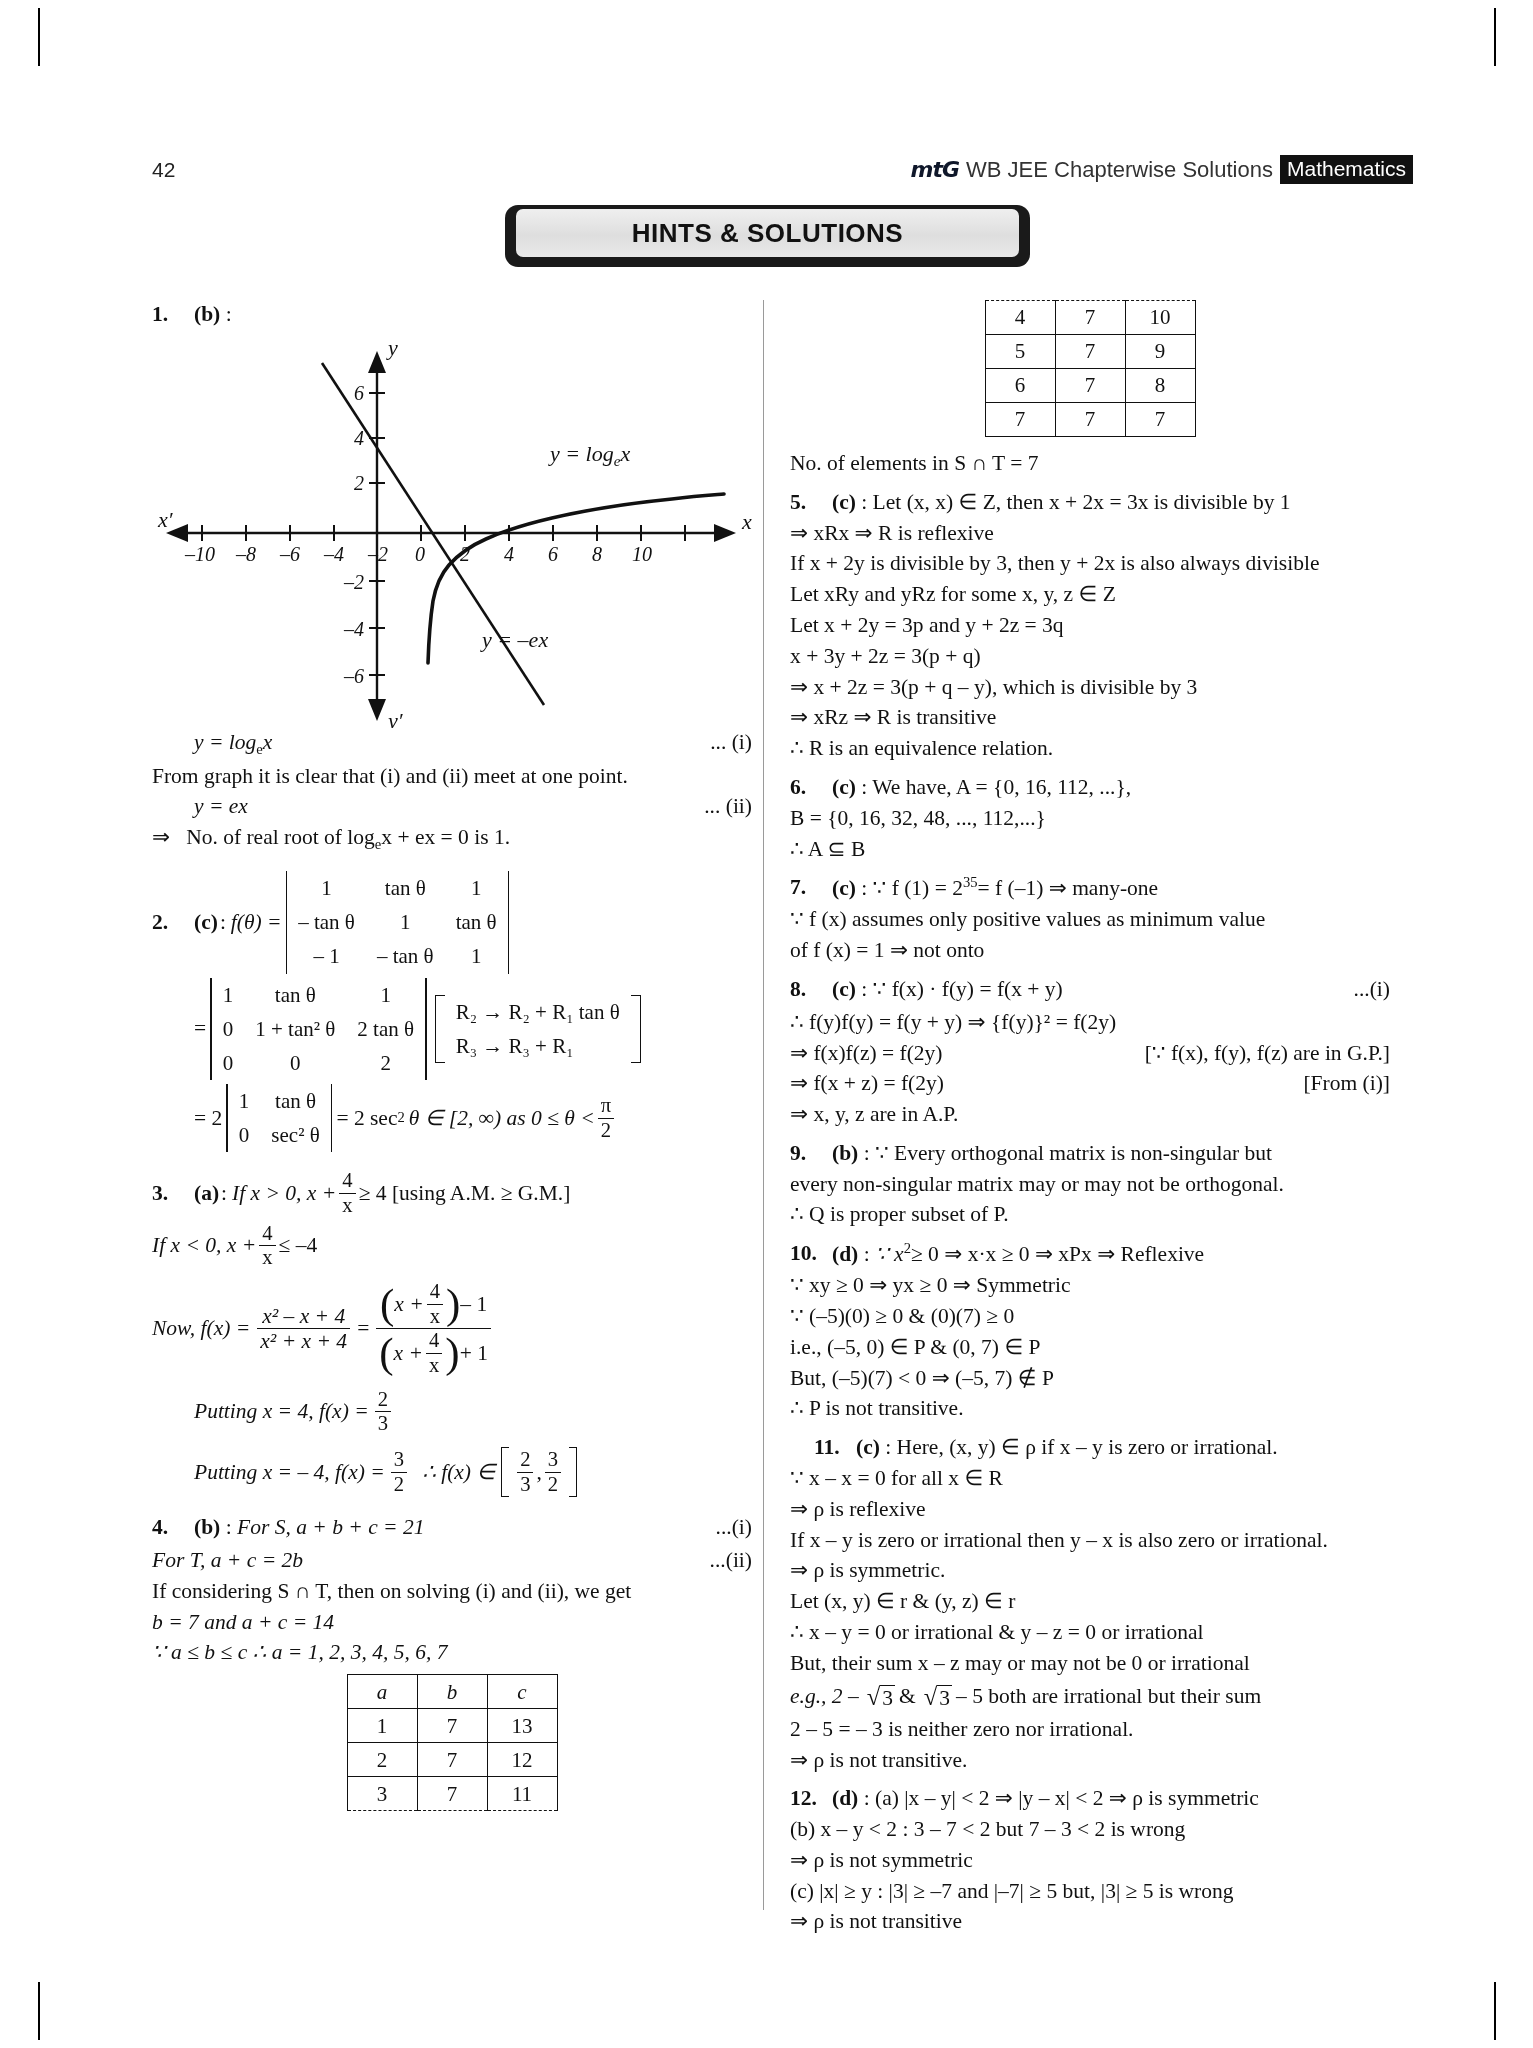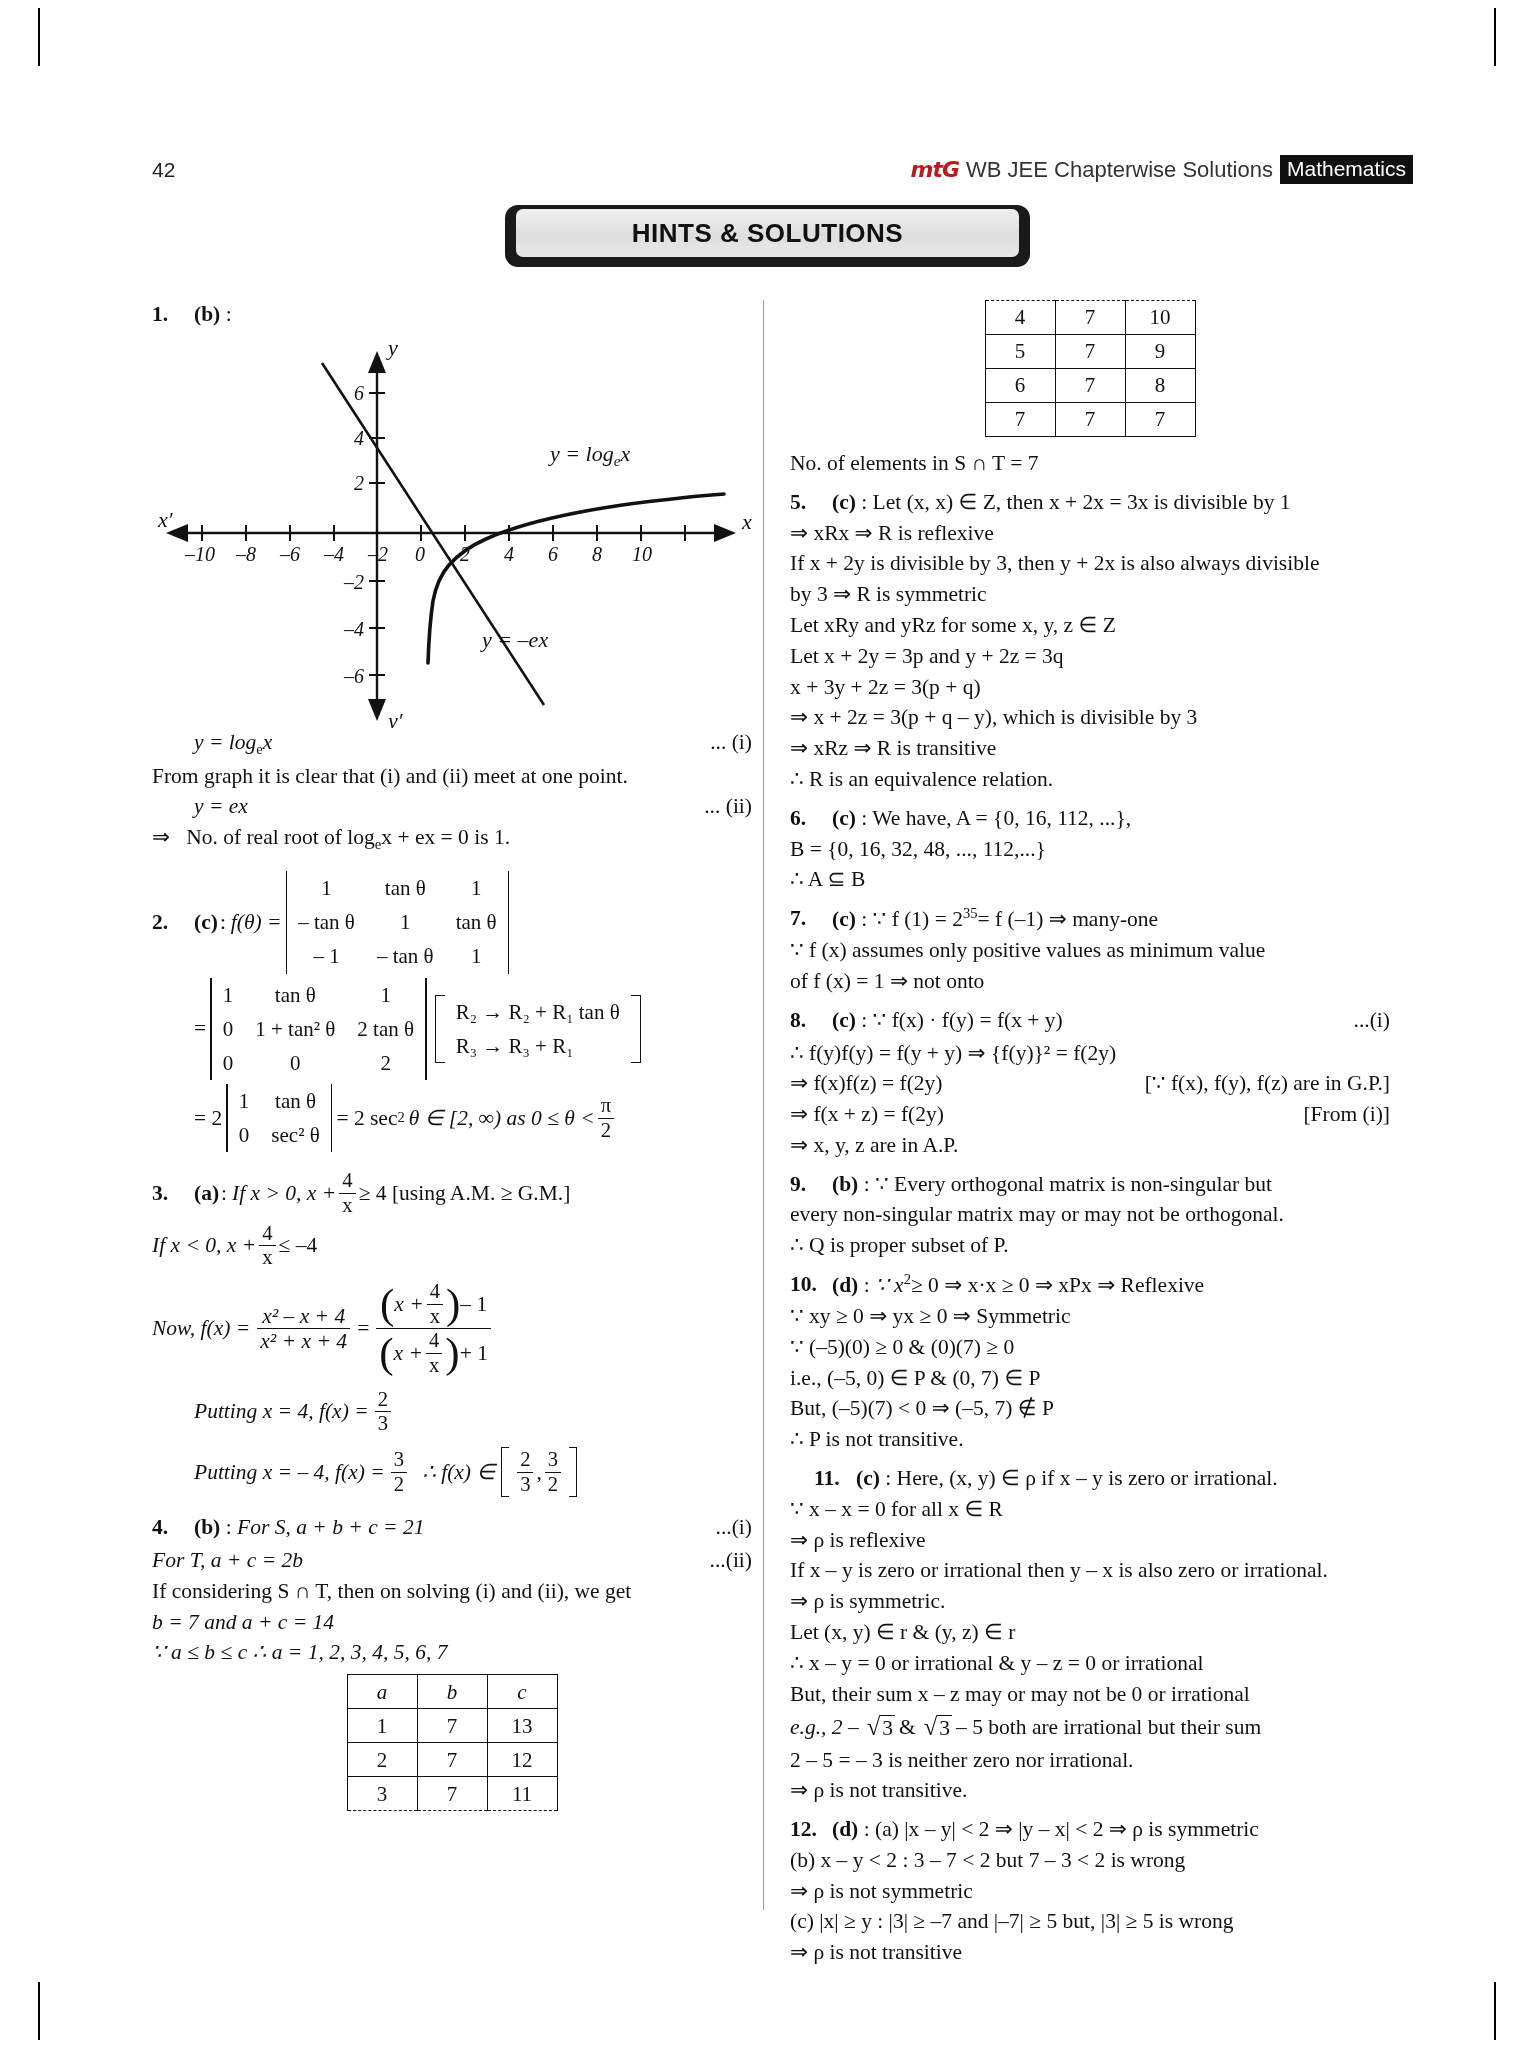--- a/index.html
+++ b/index.html
@@ -22,21 +22,21 @@
     font-size:21px; font-family:"Liberation Sans", sans-serif; color:#222;
   }
   .runhead {
     position:absolute; right:120px; top:155px;
     font-size:22px; font-family:"Liberation Sans", sans-serif;
     color:#333; white-space:nowrap;
     display:flex; align-items:center; gap:7px;
   }
   .mtg-logo {
     font-weight:bold; font-style:italic; font-size:22px;
-    font-family:"DejaVu Sans", sans-serif; letter-spacing:-1px; color:#b91c1c;
+    font-family:"DejaVu Sans", sans-serif; letter-spacing:-1px; color:#0f172a;
   }
   .subject-badge {
     background:#111; color:#fff; padding:2px 7px 3px 7px;
     font-size:21px; font-family:"Liberation Sans", sans-serif;
   }
 
   
   .banner-wrap {
     position:absolute; left:505px; top:205px; width:525px; height:62px;
   }
@@ -515,21 +515,20 @@
     <div class="row blk" style="margin-top:10px;">
       <span class="num">5.</span>
       <span class="body">
         <span class="opt">(c)</span>
         <span>:</span>
         <span>Let (x, x) ∈ Z, then x + 2x = 3x is divisible by 1</span>
       </span>
     </div>
     <div class="line">⇒    xRx  ⇒  R is reflexive</div>
     <div class="line">If x + 2y is divisible by 3, then y + 2x is also always divisible</div>
-    <div class="line">by 3 ⇒ R is symmetric</div>
     <div class="line">Let xRy and yRz for some x, y, z ∈ Z</div>
     <div class="line">Let x + 2y = 3p and y + 2z = 3q</div>
     <div class="line">      x + 3y + 2z = 3(p + q)</div>
     <div class="line">⇒    x + 2z = 3(p + q – y), which is divisible by 3</div>
     <div class="line">⇒    xRz  ⇒  R is transitive</div>
     <div class="line">∴    R is an equivalence relation.</div>
 
     <div class="row blk" style="margin-top:10px;">
       <span class="num">6.</span>
       <span class="body">

